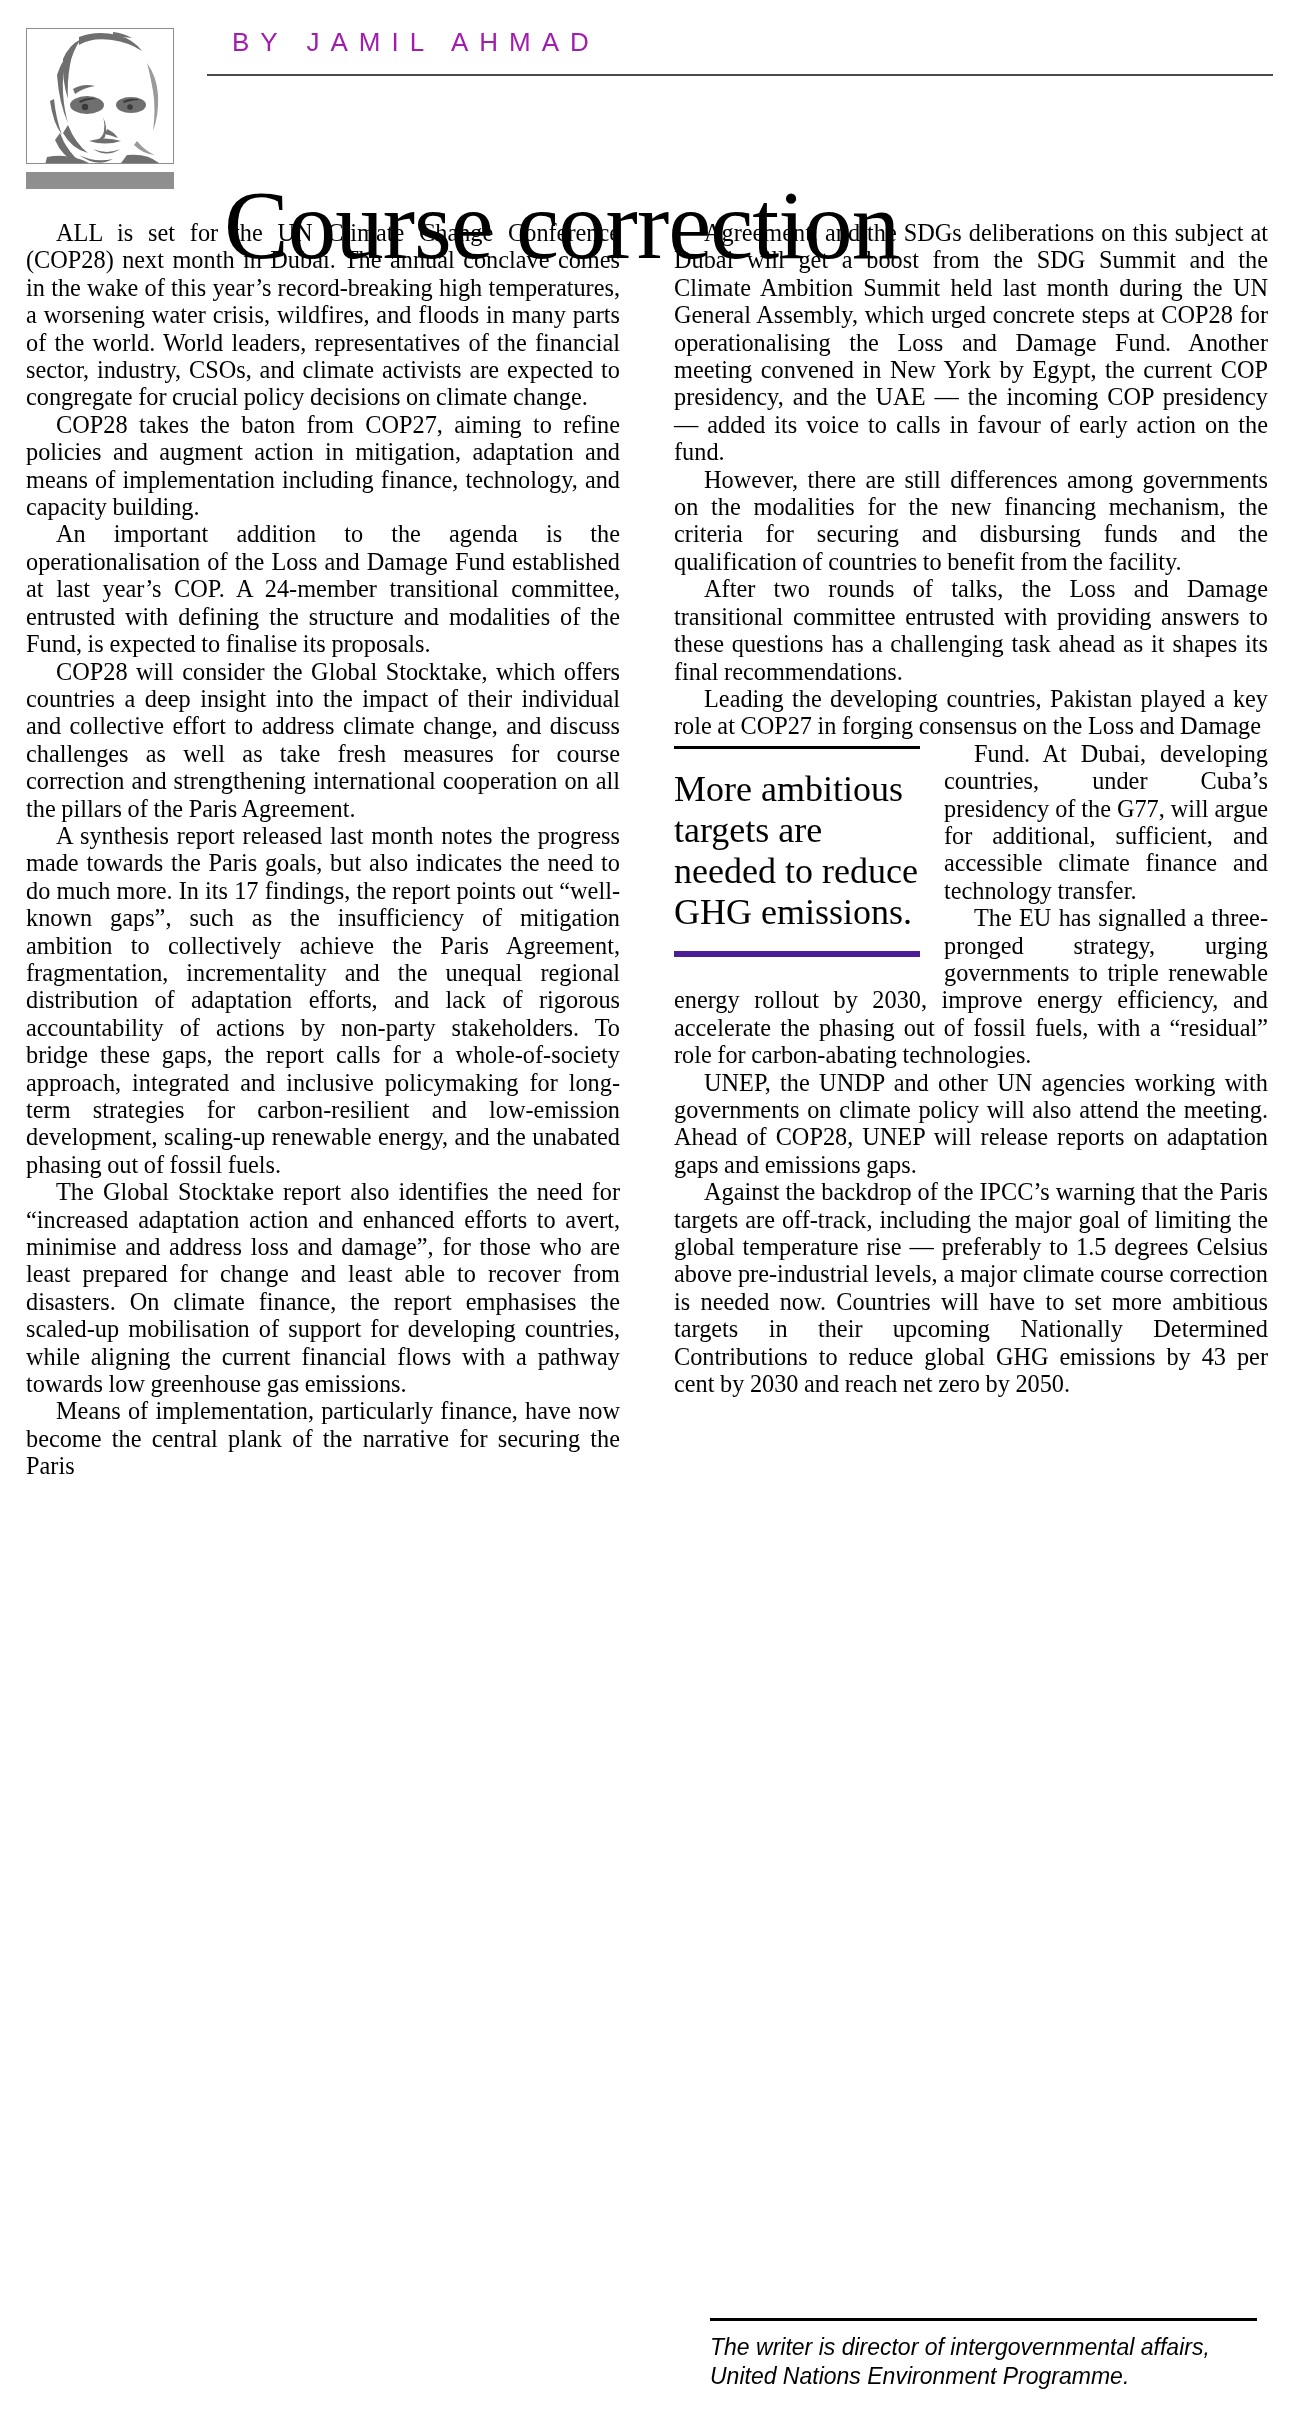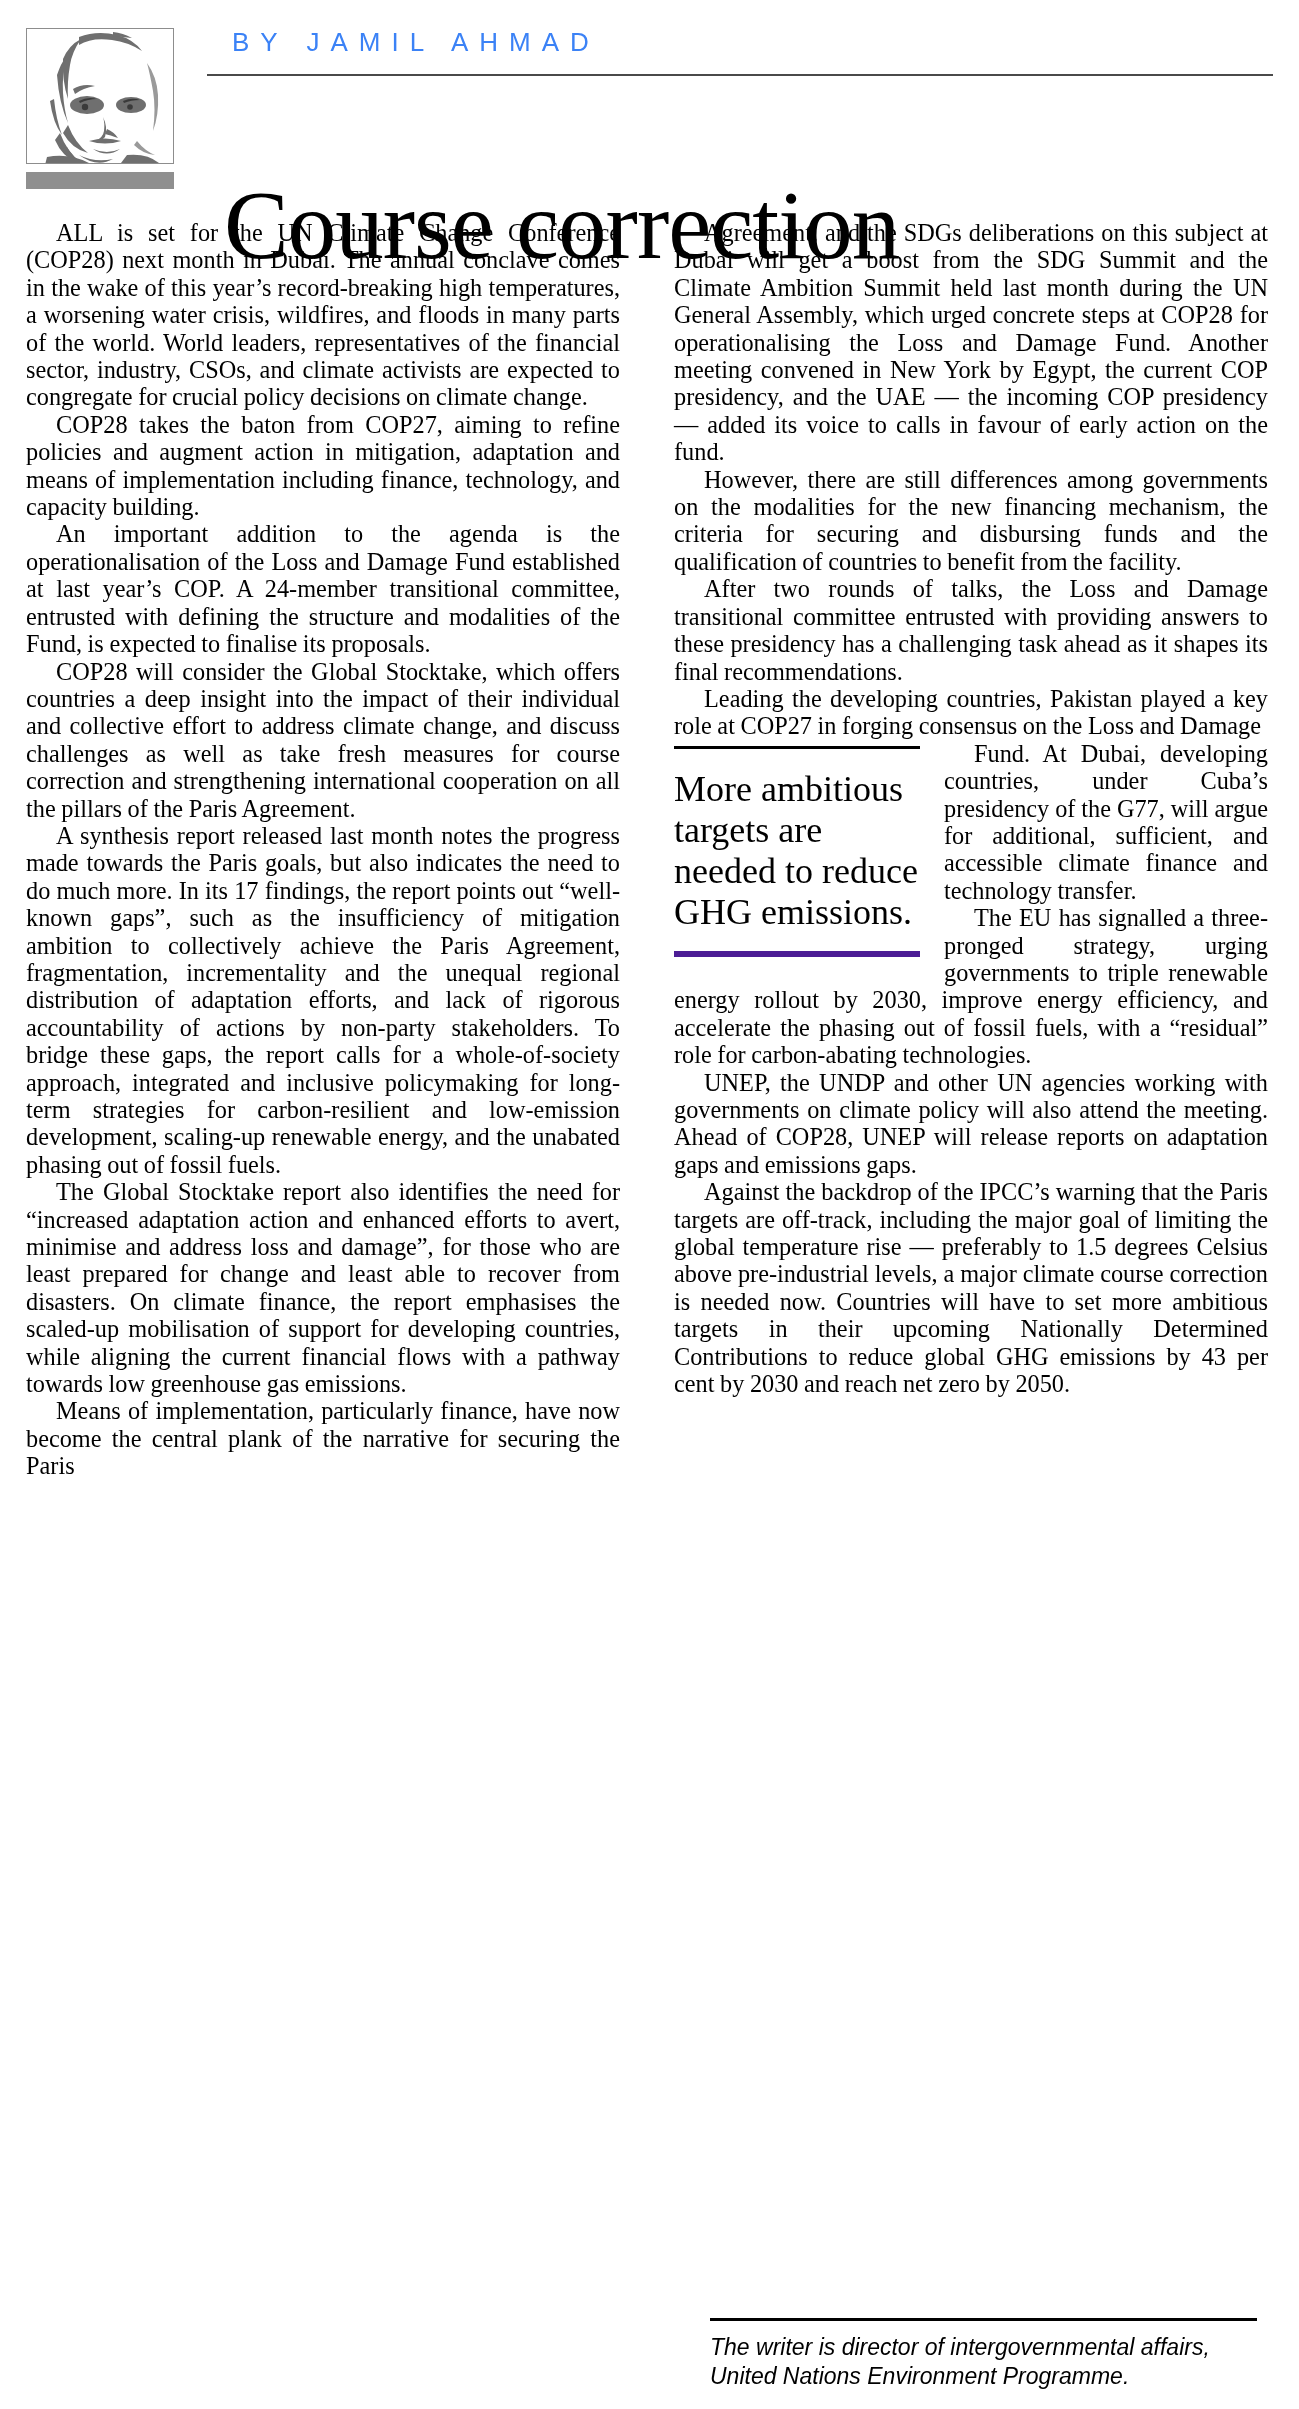--- a/index.html
+++ b/index.html
@@ -57,21 +57,21 @@
     position: absolute;
     left: 178px;
     right: 0;
     top: 0;
   }
   .byline {
     font-family: "Liberation Sans", sans-serif;
     font-size: 26px;
     font-weight: 400;
     letter-spacing: 11px;
-    color: #3b82f6;
+    color: #a21caf;
     padding: 27px 0 0 28px;
     white-space: nowrap;
   }
   .byline-rule {
     margin-top: 16px;
     margin-left: 3px;
     height: 2px;
     background: #4a4a4a;
   }
 
@@ -233,21 +233,21 @@
         <p class="tight">An important addition to the agenda is the operationalisation of the Loss and Damage Fund established at last year’s COP. A 24-member transitional committee, entrusted with defining the structure and modalities of the Fund, is expected to finalise its proposals.</p>
         <p class="tight">COP28 will consider the Global Stocktake, which offers countries a deep insight into the impact of their individual and collective effort to address climate change, and discuss challenges as well as take fresh measures for course correction and strengthening international cooperation on all the pillars of the Paris Agreement.</p>
         <p class="tight">A synthesis report released last month notes the progress made towards the Paris goals, but also indicates the need to do much more. In its 17 findings, the report points out “well-known gaps”, such as the insufficiency of mitigation ambition to collectively achieve the Paris Agreement, fragmentation, incrementality and the unequal regional distribution of adaptation efforts, and lack of rigorous accountability of actions by non-party stakeholders. To bridge these gaps, the report calls for a whole-of-society approach, integrated and inclusive policymaking for long-term strategies for carbon-resilient and low-emission development, scaling-up renewable energy, and the unabated phasing out of fossil fuels.</p>
         <p class="tight">The Global Stocktake report also identifies the need for “increased adaptation action and enhanced efforts to avert, minimise and address loss and damage”, for those who are least prepared for change and least able to recover from disasters. On climate finance, the report emphasises the scaled-up mobilisation of support for developing countries, while aligning the current financial flows with a pathway towards low greenhouse gas emissions.</p>
         <p class="tight">Means of implementation, particularly finance, have now become the central plank of the narrative for securing the Paris</p>
       </div>
 
     <div class="col" id="col-right">
         <p class="tight">Agreement, and the SDGs deliberations on this subject at Dubai will get a boost from the SDG Summit and the Climate Ambition Summit held last month during the UN General Assembly, which urged concrete steps at COP28 for operationalising the Loss and Damage Fund. Another meeting convened in New York by Egypt, the current COP presidency, and the UAE — the incoming COP presidency — added its voice to calls in favour of early action on the fund.</p>
         <p class="tight">However, there are still differences among governments on the modalities for the new financing mechanism, the criteria for securing and disbursing funds and the qualification of countries to benefit from the facility.</p>
-        <p class="tight">After two rounds of talks, the Loss and Damage transitional committee entrusted with providing answers to these presidency has a challenging task ahead as it shapes its final recommendations.</p>
+        <p class="tight">After two rounds of talks, the Loss and Damage transitional committee entrusted with providing answers to these questions has a challenging task ahead as it shapes its final recommendations.</p>
         <p class="tight">Leading the developing countries, Pakistan played a key role at COP27 in forging consensus on the Loss and Damage</p>
         <div class="pullquote">
           <p class="pq-text">More ambitious targets are needed to reduce GHG emissions.</p>
         </div>
         <p class="tight">Fund. At Dubai, developing countries, under Cuba’s presidency of the G77, will argue for additional, sufficient, and accessible climate finance and technology transfer.</p>
         <p class="tight">The EU has signalled a three-pronged strategy, urging governments to triple renewable energy rollout by 2030, improve energy efficiency, and accelerate the phasing out of fossil fuels, with a “residual” role for carbon-abating technologies.</p>
         <p class="tight">UNEP, the UNDP and other UN agencies working with governments on climate policy will also attend the meeting. Ahead of COP28, UNEP will release reports on adaptation gaps and emissions gaps.</p>
         <p class="tight">Against the backdrop of the IPCC’s warning that the Paris targets are off-track, including the major goal of limiting the global temperature rise — preferably to 1.5 degrees Celsius above pre-industrial levels, a major climate course correction is needed now. Countries will have to set more ambitious targets in their upcoming Nationally Determined Contributions to reduce global GHG emissions by 43 per cent by 2030 and reach net zero by 2050.</p>
       </div>
 

